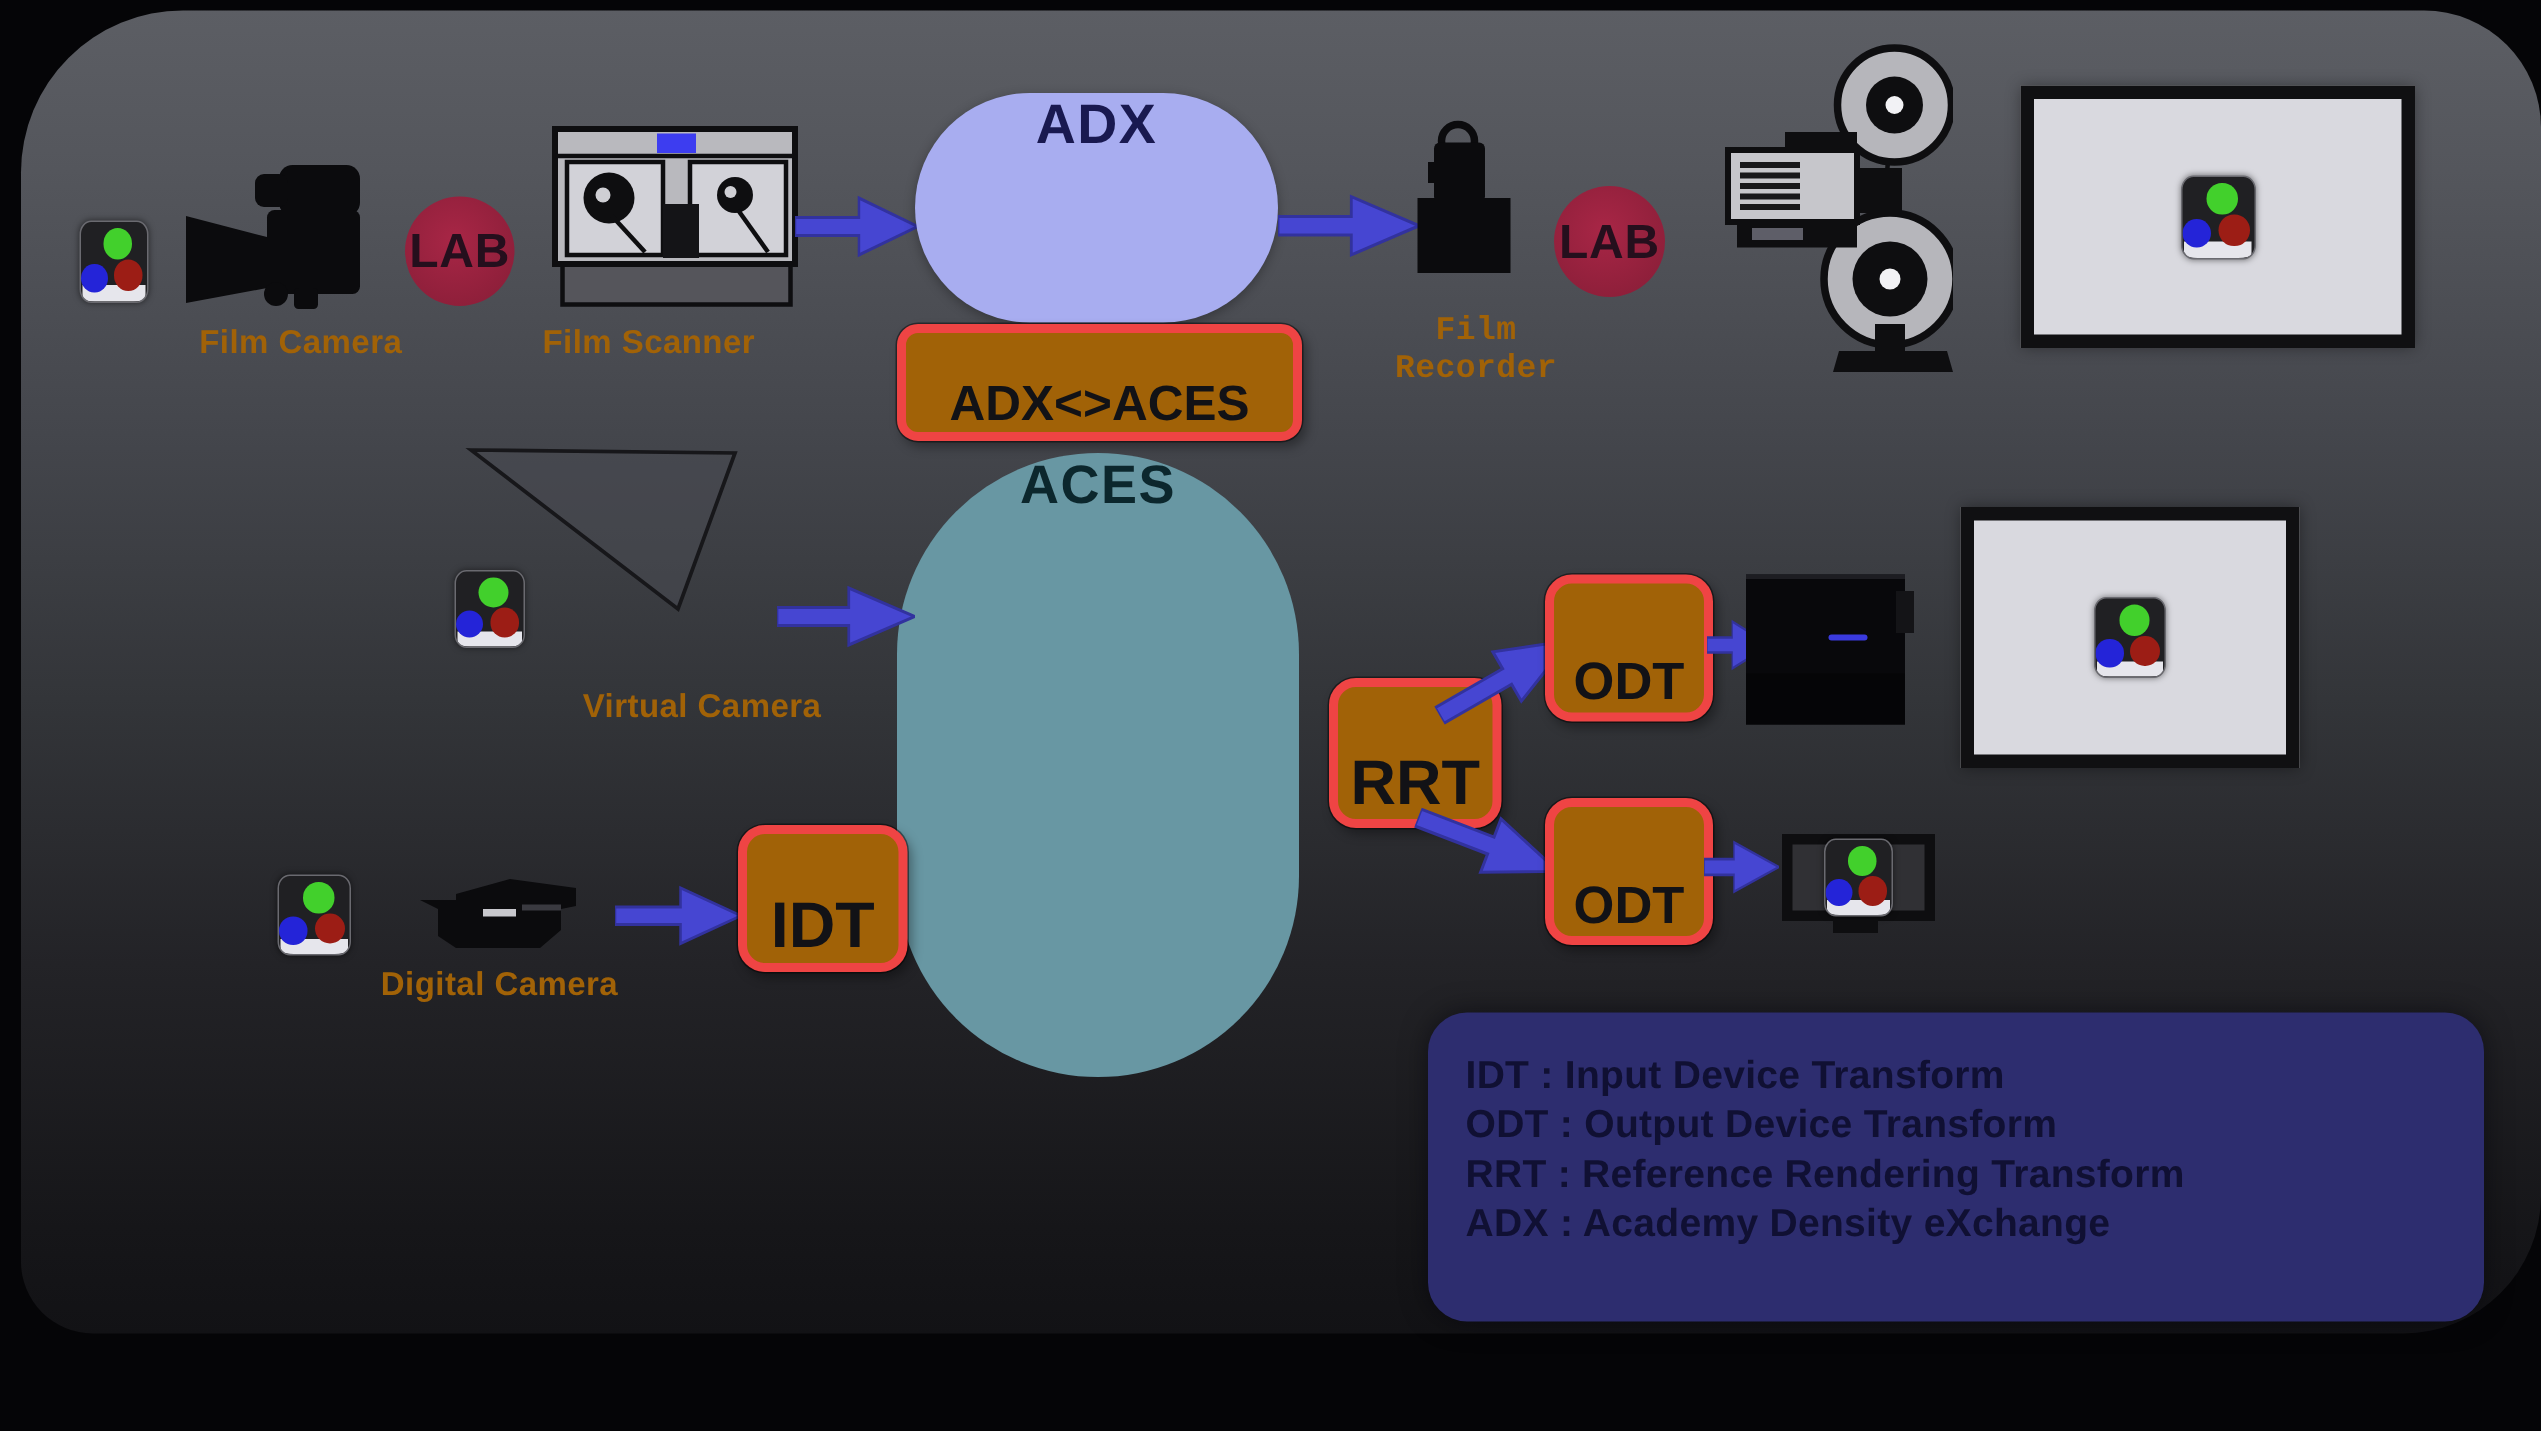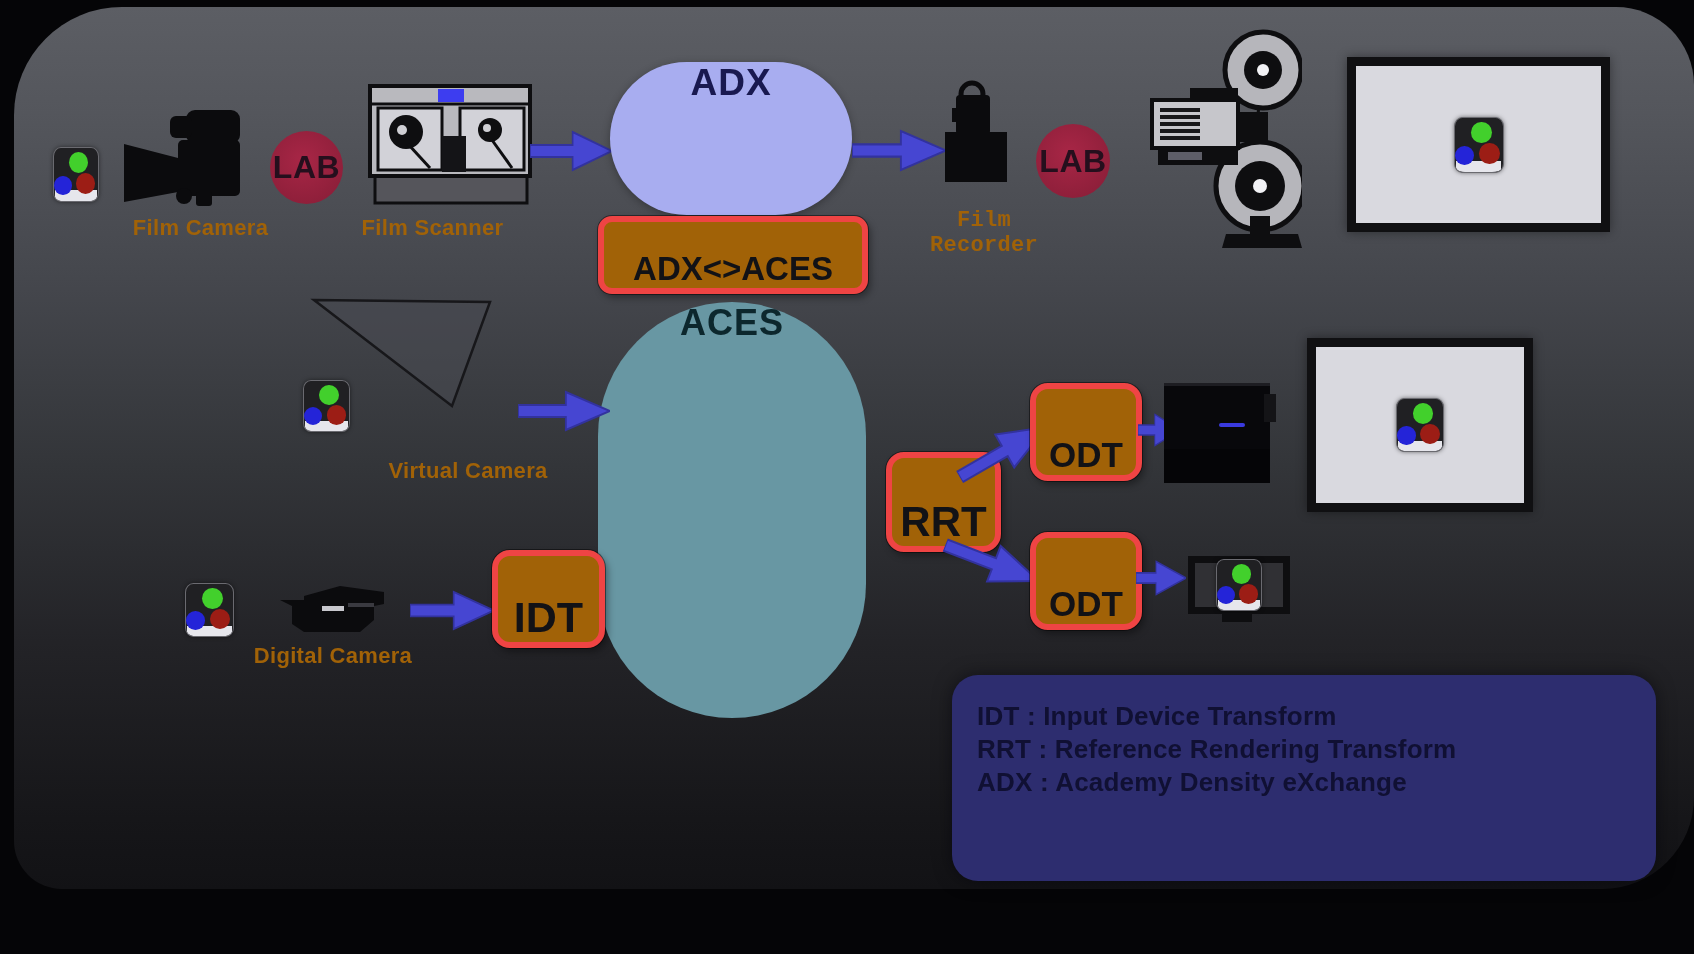--- a/index.html
+++ b/index.html
@@ -274,16 +274,17 @@
       <span class="strip"></span>
         <span class="dot g"></span>
         <span class="dot b"></span>
         <span class="dot r"></span>
     </div>
   </div>
   <div class="monitor-stand" style="left:1222px;top:613px;width:30px;height:9px;"></div>
 
   <div class="legend">
     <div class="line">IDT : Input Device Transform</div>
+    <div class="line">ODT : Output Device Transform</div>
     <div class="line">RRT : Reference Rendering Transform</div>
     <div class="line">ADX : Academy Density eXchange</div>
   </div>
 </div>
 
 </body></html>

